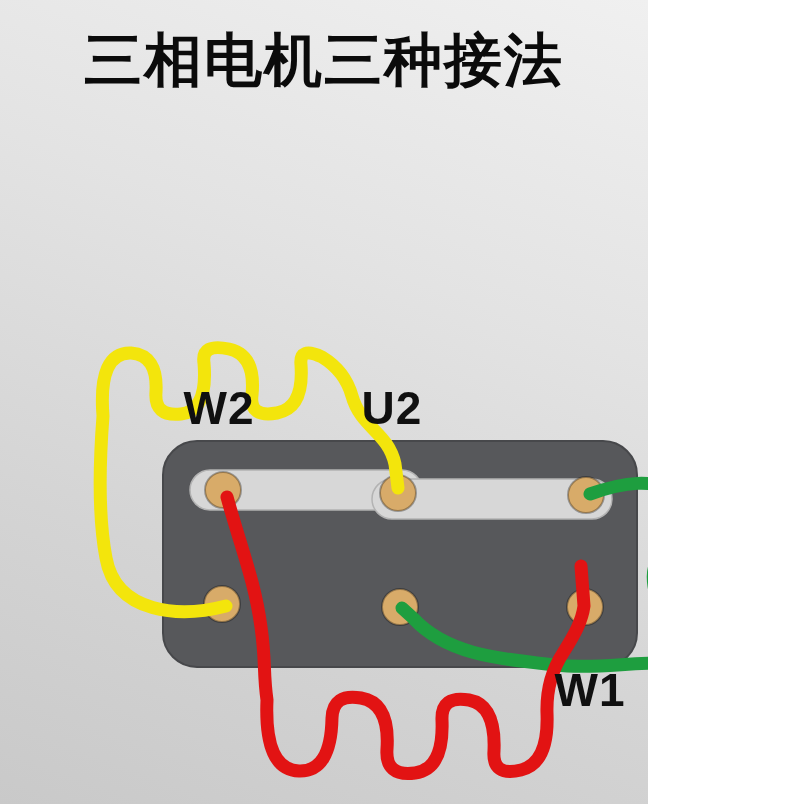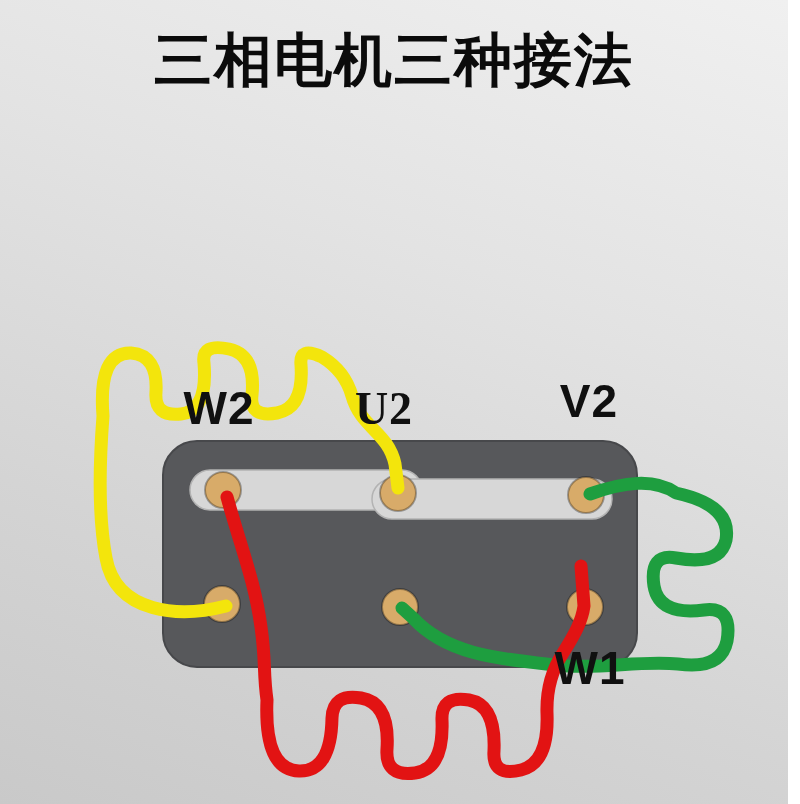--- a/index.html
+++ b/index.html
@@ -1,18 +1,18 @@
 <!DOCTYPE html>
 <html><head>
 <meta charset="utf-8">
 <style>
   html,body{margin:0;padding:0;}
   .stage{
     position:relative;
-    width:788px;height:804px;
+    width:648px;height:804px;
     overflow:hidden;
     background:linear-gradient(200deg,#f0f0f0 0%,#e3e3e3 35%,#d4d4d4 70%,#c9c9c9 100%);
     font-family:"Liberation Sans","DejaVu Sans",sans-serif;
   }
   .title{
     position:absolute;
     top:22px;left:0;right:0;
     text-align:center;
     font-size:58px;
     font-weight:900;
@@ -104,17 +104,16 @@
              Q 256 355 252 395
              Q 249 418 277 413
              Q 304 408 301 365
              Q 299 346 322 357
              Q 345 371 352 396
              C 361 428 388 432 395 464
              L 398 488" stroke="#f3e50c"></path>
   </svg>
 
   <div class="lbl" style="left:219px;top:408px;">W2</div>
-  <div class="lbl" style="left:384px;top:408px;font-family:Liberation Serif, serif;">U2</div>
-  <div class="lbl" style="left:589px;top:401px;">V2</div>
-  <div class="lbl" style="left:590px;top:668px;">W1</div>
+  <div class="lbl" style="left:392px;top:408px;">U2</div>
+  <div class="lbl" style="left:590px;top:690px;">W1</div>
 
 </div>
 
 </body></html>

